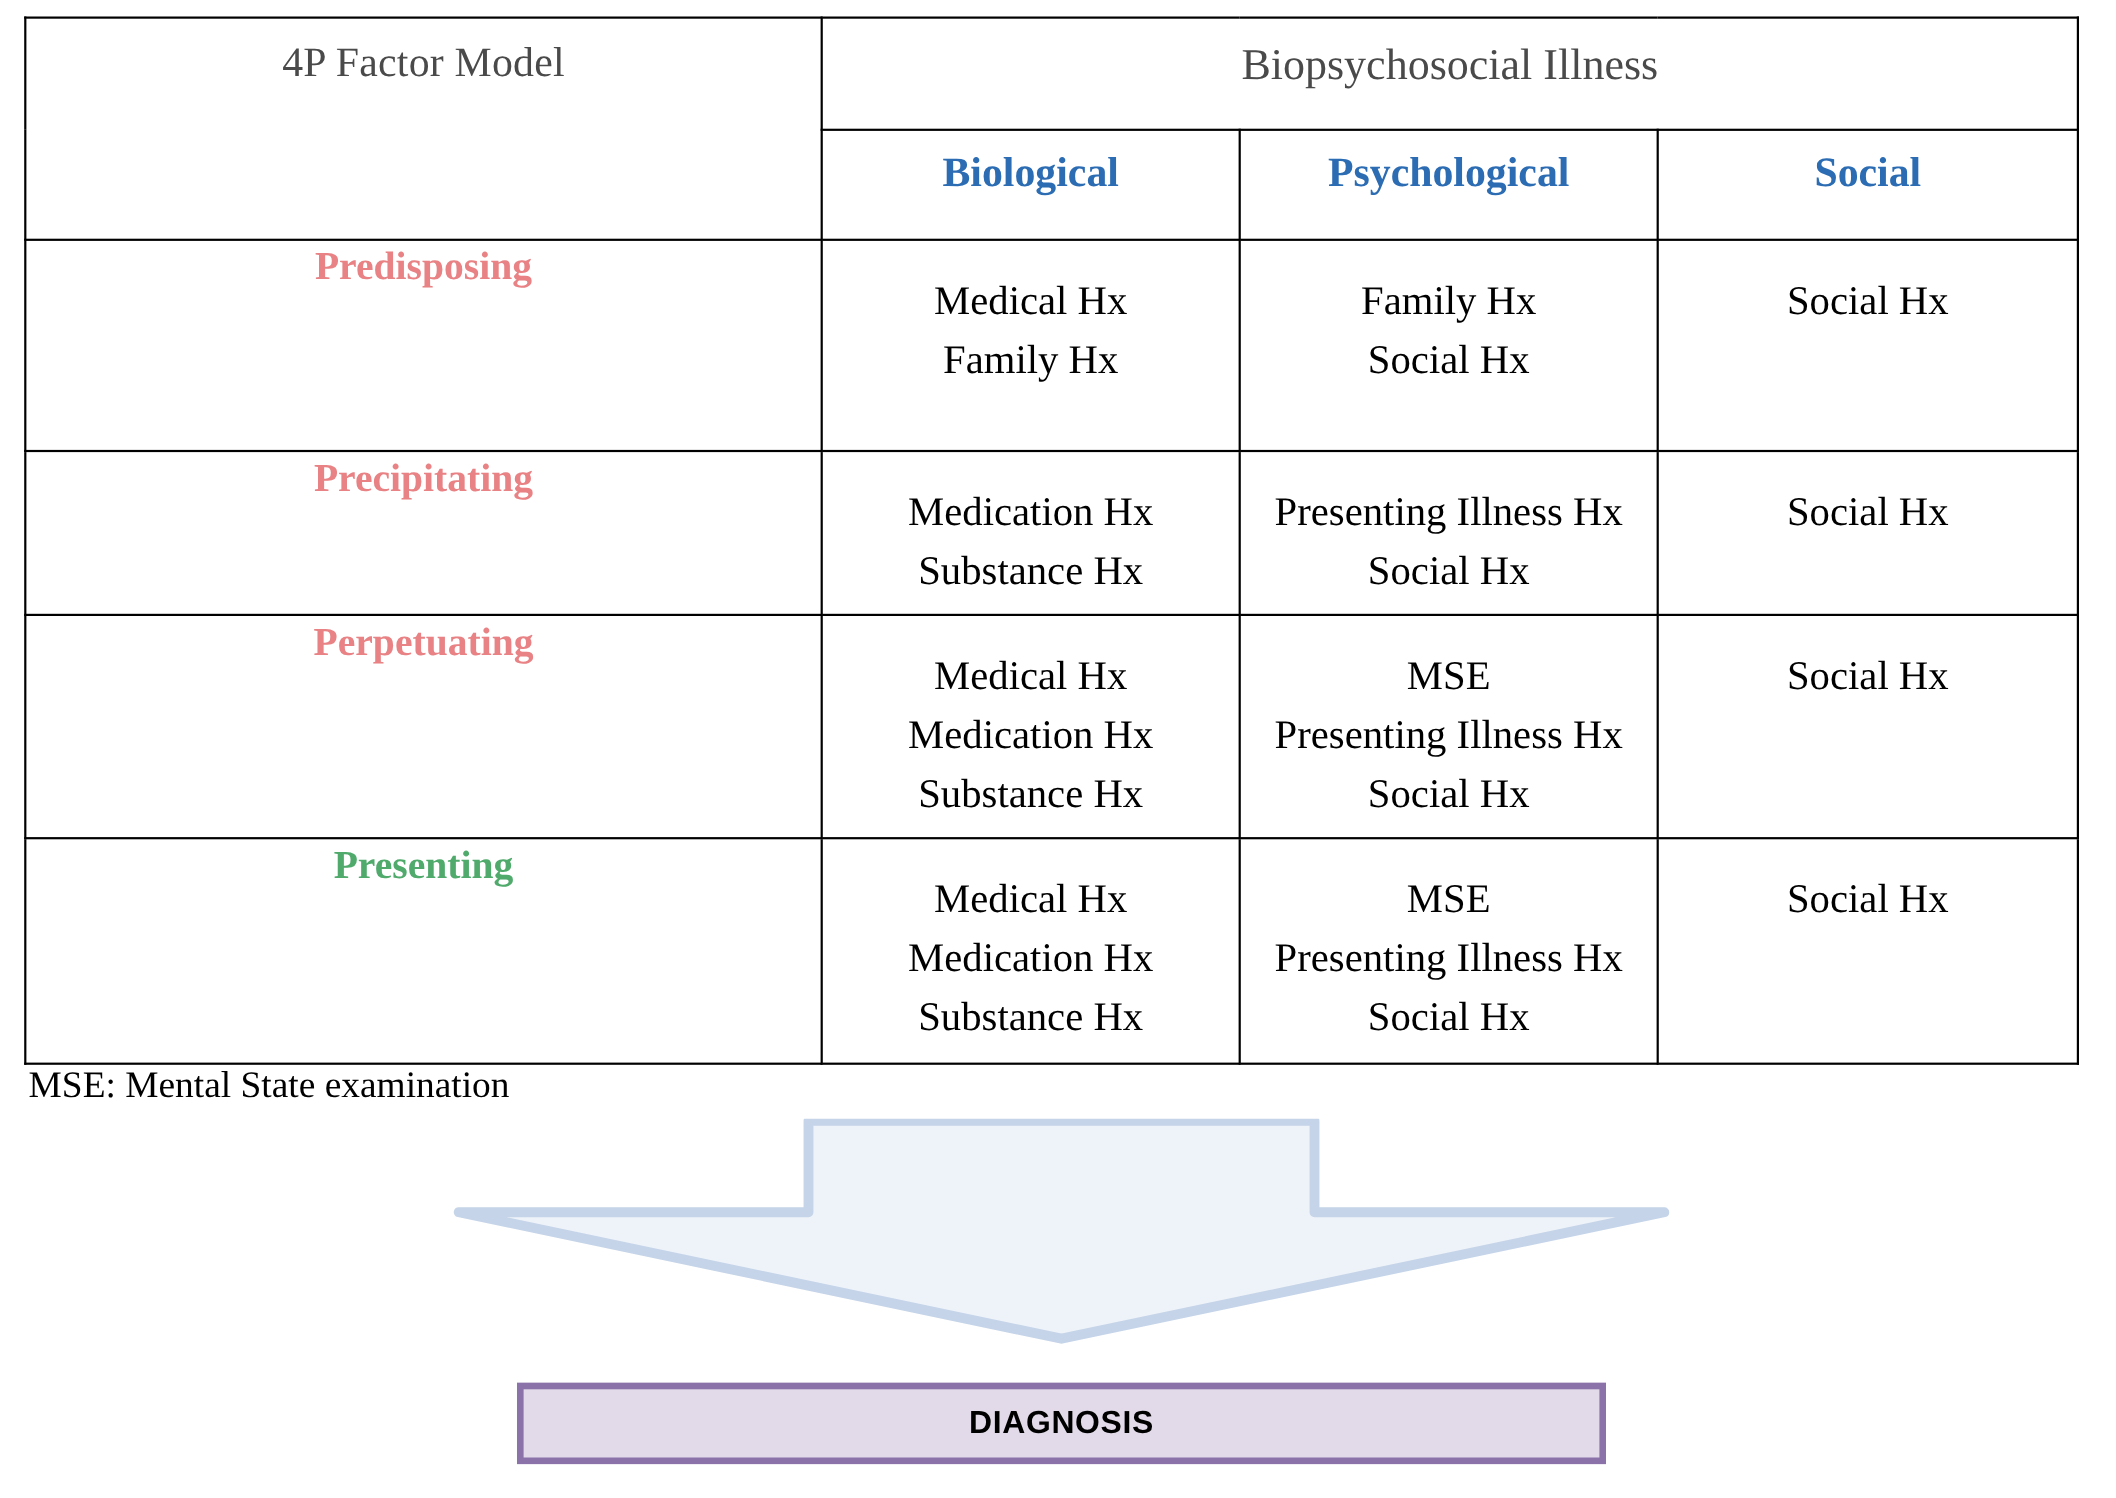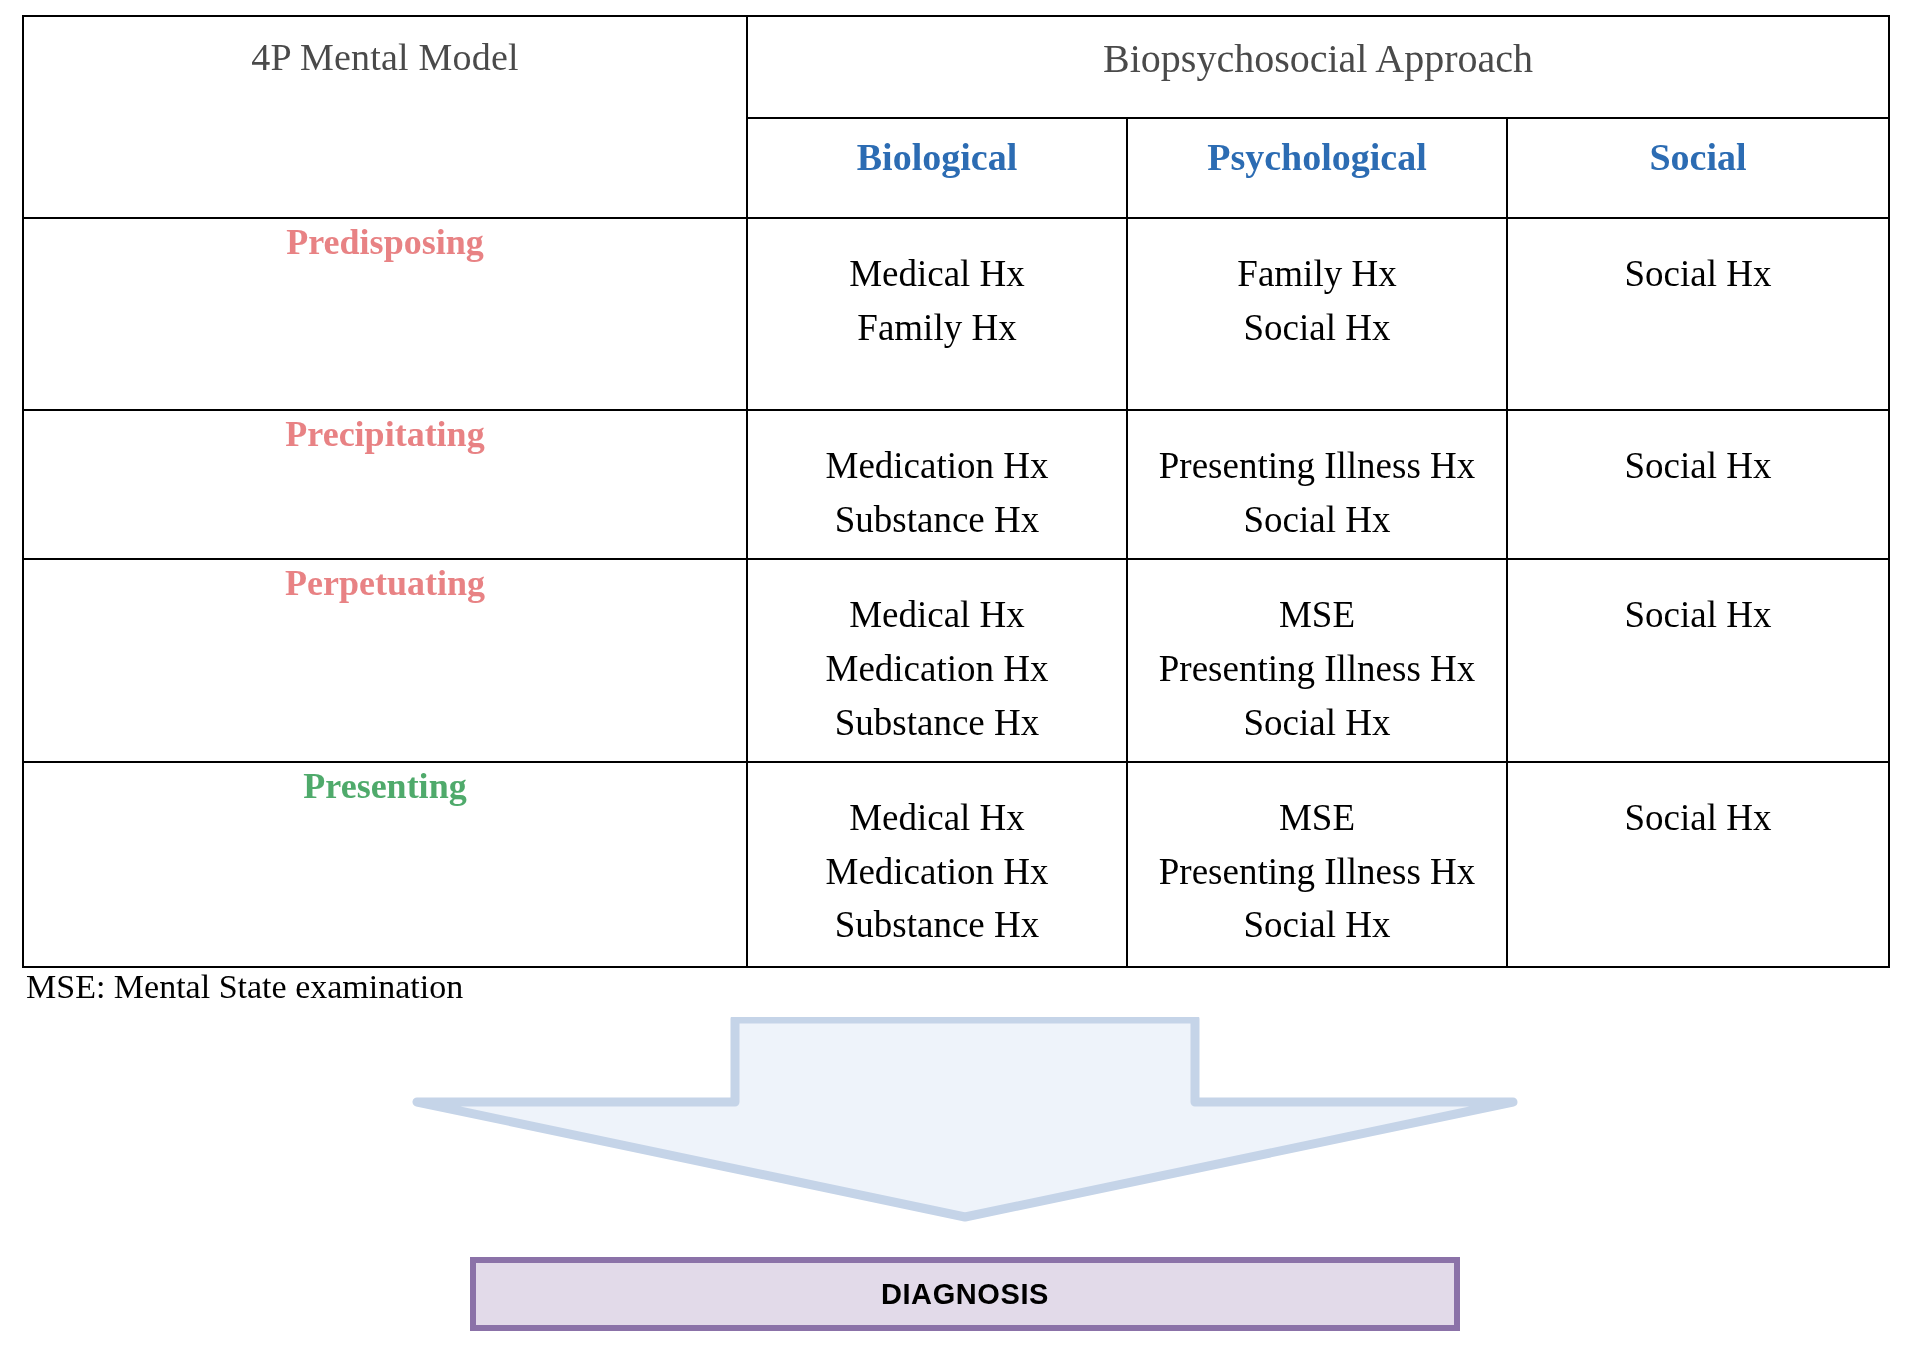--- a/index.html
+++ b/index.html
@@ -135,24 +135,24 @@
     <colgroup>
       <col class="col-d">
         <col class="col-a">
         <col class="col-b">
         <col class="col-c">
     </colgroup>
     <tbody>
 
       <tr>
         <td class="hdr-4p" rowspan="2" style="color: rgb(74, 74, 74);">
-          <span class="txt">4P Mental Model</span>
+          <span class="txt">4P Factor Model</span>
         </td>
         <td class="hdr-bps" colspan="3" style="color: rgb(74, 74, 74);">
-          <span class="txt">Biopsychosocial Approach</span>
+          <span class="txt">Biopsychosocial Illness</span>
         </td>
       </tr>
 
       <tr>
         <td class="hdr-sub" style="color: rgb(44, 108, 179); border-radius: 10px;">
           <span class="txt">Biological</span>
         </td>
         <td class="hdr-sub" style="color: rgb(44, 108, 179);">
           <span class="txt">Psychological</span>
         </td>

